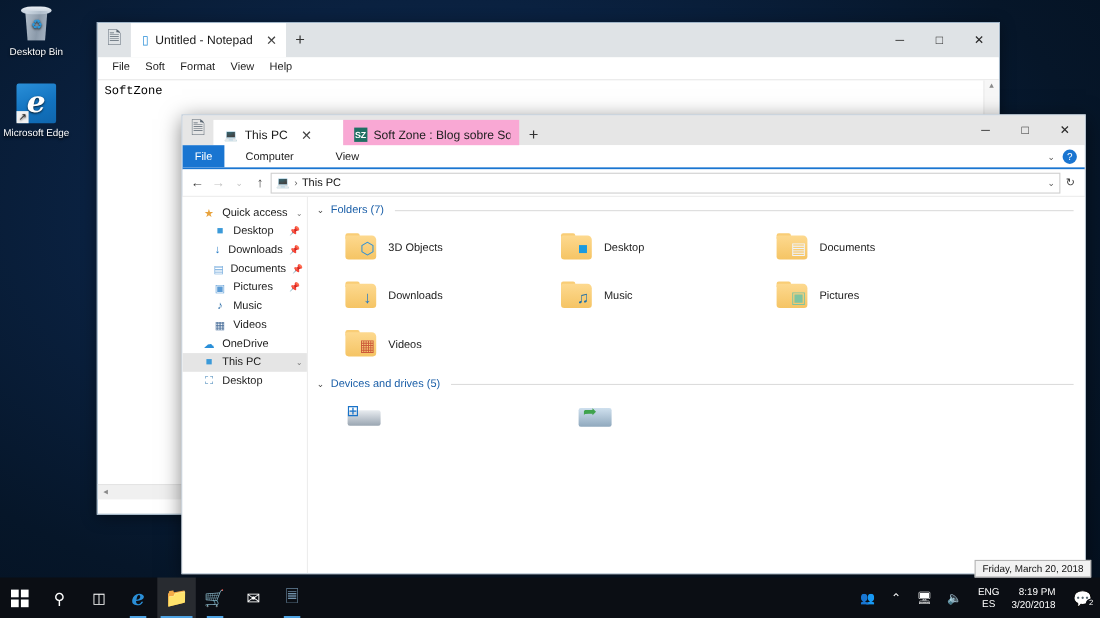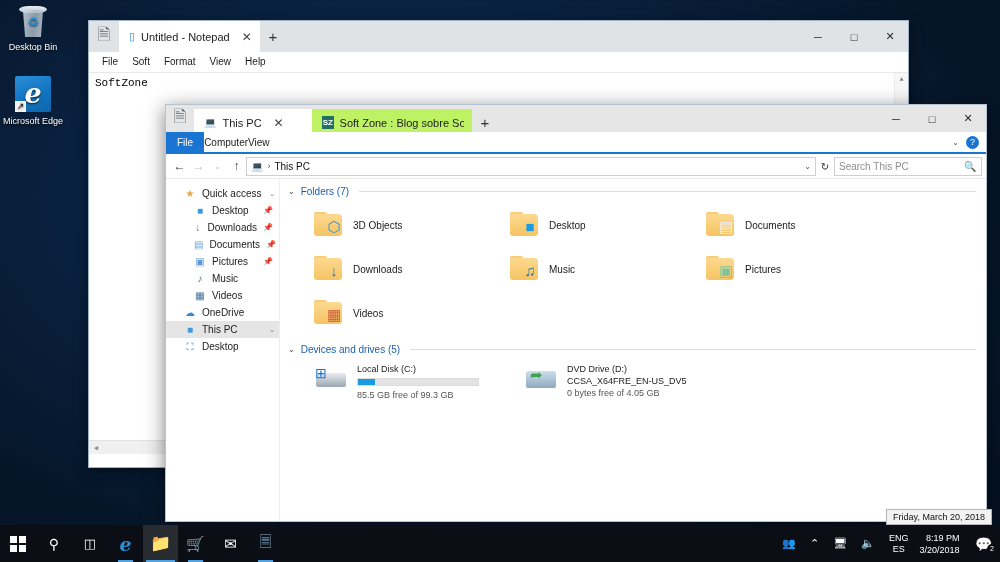--- a/index.html
+++ b/index.html
@@ -137,32 +137,32 @@
   #explorer {
     left: 165px; top: 104px; width: 822px; height: 418px;
     border: 1px solid #b5c4d2;
     box-shadow: 0 4px 18px rgba(0,0,0,.5);
     display: flex; flex-direction: column;
   }
   #explorer .titlebar { background: #e6e6e6; height: 27px; }
   .ex-sysicon { width: 28px; display: flex; align-items: center; justify-content: center; }
   #explorer .tab { height: 27px; font-size: 11px; }
   #explorer .tab.active { background: #fff; }
-  #explorer .tab.inactive { background: #bef264; }
+  #explorer .tab.inactive { background: #f9a8d4; }
   #explorer .tab-newbtn { height: 27px; }
 
   .ribbon {
     height: 20px; background: #fff; display: flex; align-items: stretch;
     font-size: 10px; position: relative;
   }
   .ribbon .r-file {
     background: #1975d1; color: #fff;
     padding: 0 11px; display: flex; align-items: center;
   }
-  .ribbon .r-tab { padding: 0 0; display: flex; align-items: center; color: #1b1b1b; }
+  .ribbon .r-tab { padding: 0 19px; display: flex; align-items: center; color: #1b1b1b; }
   .ribbon .r-right { margin-left: auto; display: flex; align-items: center; gap: 7px; padding-right: 7px; }
   .chev { font-size: 8px; color: #555; }
   .help-circle {
     width: 13px; height: 13px; border-radius: 50%;
     background: #1975d1; color: #fff;
     font-size: 9px; line-height: 13px; text-align: center;
   }
   .ribbon-sep { height: 2px; background: #1975d1; }
 
   .navbar {
@@ -387,24 +387,20 @@
       <div class="nav-btn dim">→</div>
       <div class="nav-btn dim small">⌄</div>
       <div class="nav-btn">↑</div>
       <div class="addr">
         <span style="color:#2a8fd8;font-size:10px;">💻</span>
         <span class="sep">›</span>
         <span>This PC</span>
         <span class="drop">⌄</span>
       </div>
       <div class="refresh">↻</div>
-      <div class="searchbox">
-        <span>Search This PC</span>
-        <span class="mag">🔍</span>
-      </div>
     </div>
 
     <div class="ex-main">
       <div class="navpane" id="navpane">
           <div class="np-item">
             <span class="ic" style="color: rgb(232, 163, 61);">★</span>
             <span>Quick access</span>
             <span class="tree-chev">⌄</span>
           </div>
           <div class="np-item indent">
@@ -519,37 +515,25 @@
           <span class="tri">⌄</span>
           <span>Devices and drives (5)</span>
           <span class="line"></span>
         </div>
         <div class="grid" id="drives-grid" style="padding-left:34px;">
             <div class="drive-cell" style="width: 210px;">
               <div class="drive">
                 <div style="position:absolute;left:2px;top:10px;width:30px;height:14px;background:linear-gradient(180deg,#e8ecf0,#9aa6b2);border-radius:2px;"></div>
                 <div style="position:absolute;left:1px;top:3px;width:16px;height:15px;color:#1a73c8;font-size:14px;line-height:15px;">⊞</div>
               </div>
-              <div class="meta">
-                <div>Local Disk (C:)</div>
-                <div class="bar-outer">
-                  <div class="bar-inner" style="width: 14%; background: rgb(26, 154, 224);"></div>
-                </div>
-                <div class="sub">85.5 GB free of 99.3 GB</div>
-              </div>
             </div>
             <div class="drive-cell" style="width: 210px;">
               <div class="drive">
                 <div style="position:absolute;left:2px;top:8px;width:30px;height:17px;background:linear-gradient(180deg,#cfe0ee,#8fa8bd);border-radius:2px;"></div>
                 <div style="position:absolute;left:6px;top:4px;width:18px;height:16px;color:#3fa34d;font-size:15px;line-height:16px;">➦</div>
-              </div>
-              <div class="meta">
-                <div>DVD Drive (D:)</div>
-                <div>CCSA_X64FRE_EN-US_DV5</div>
-                <div class="sub">0 bytes free of 4.05 GB</div>
               </div>
             </div>
           </div>
       </div>
     </div>
   </div>
 
   <div id="taskbar">
     <div class="tb-btn">
       <span class="start-glyph">

